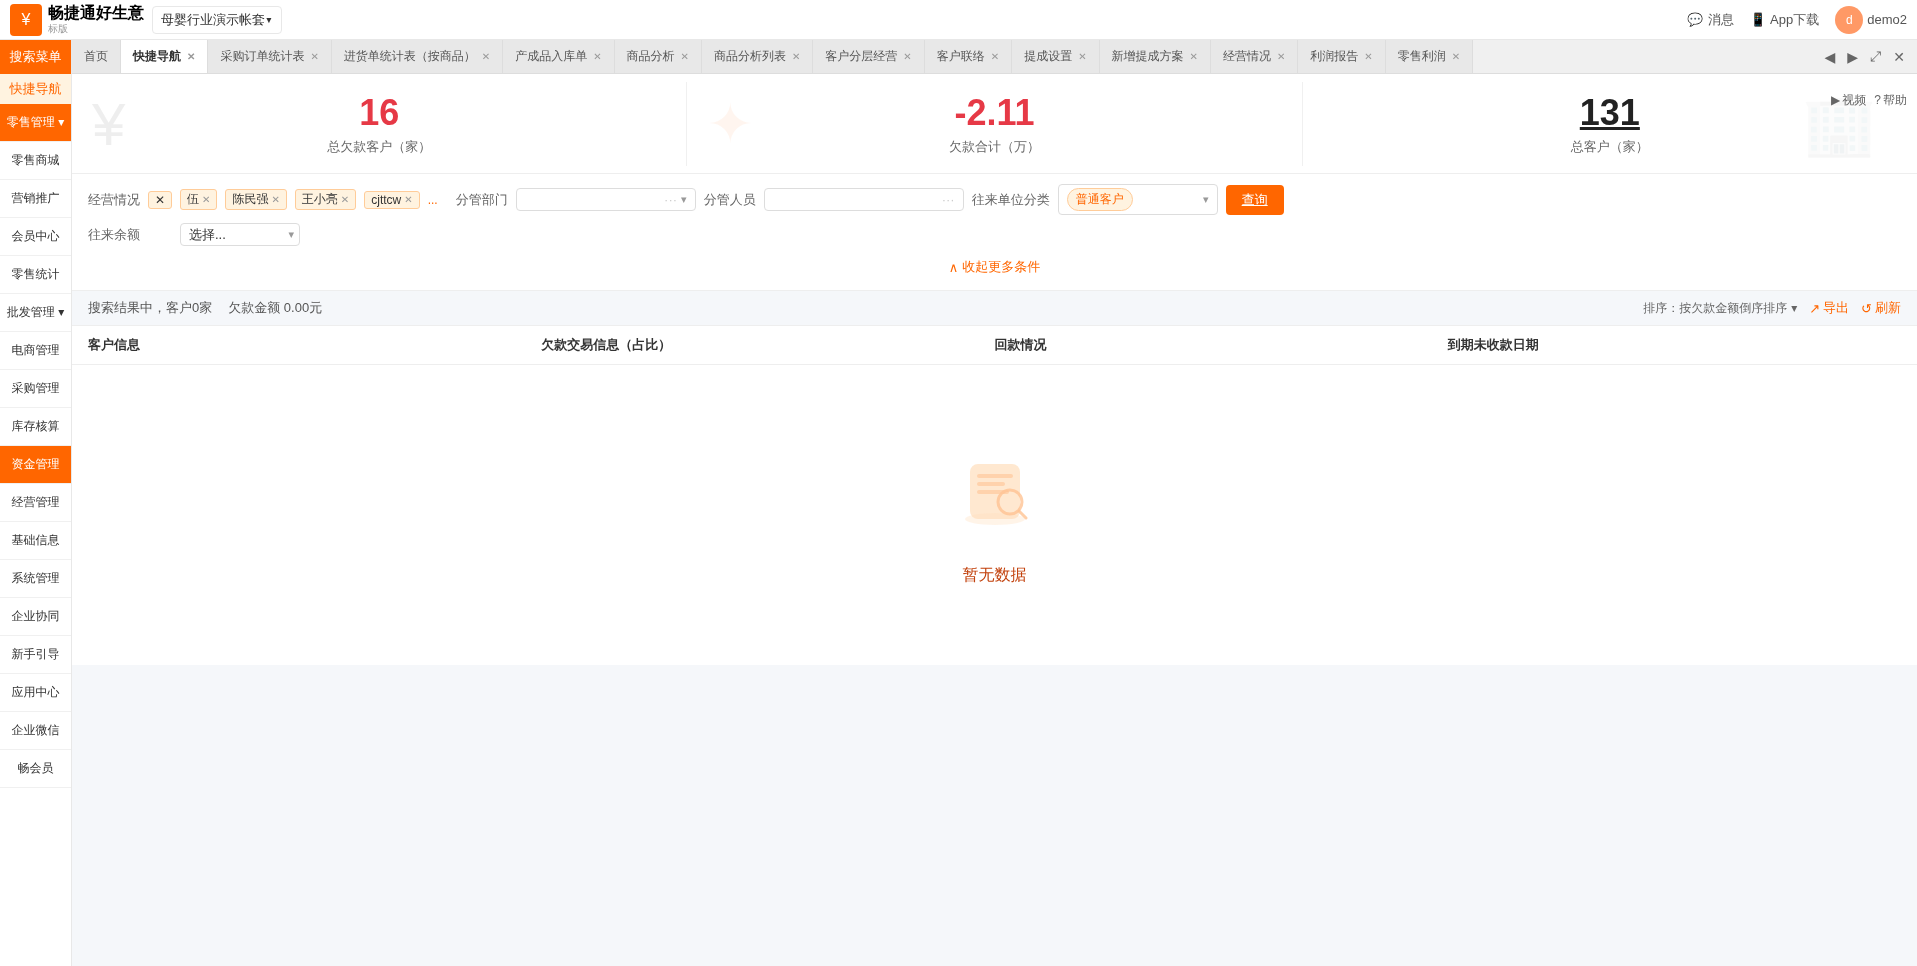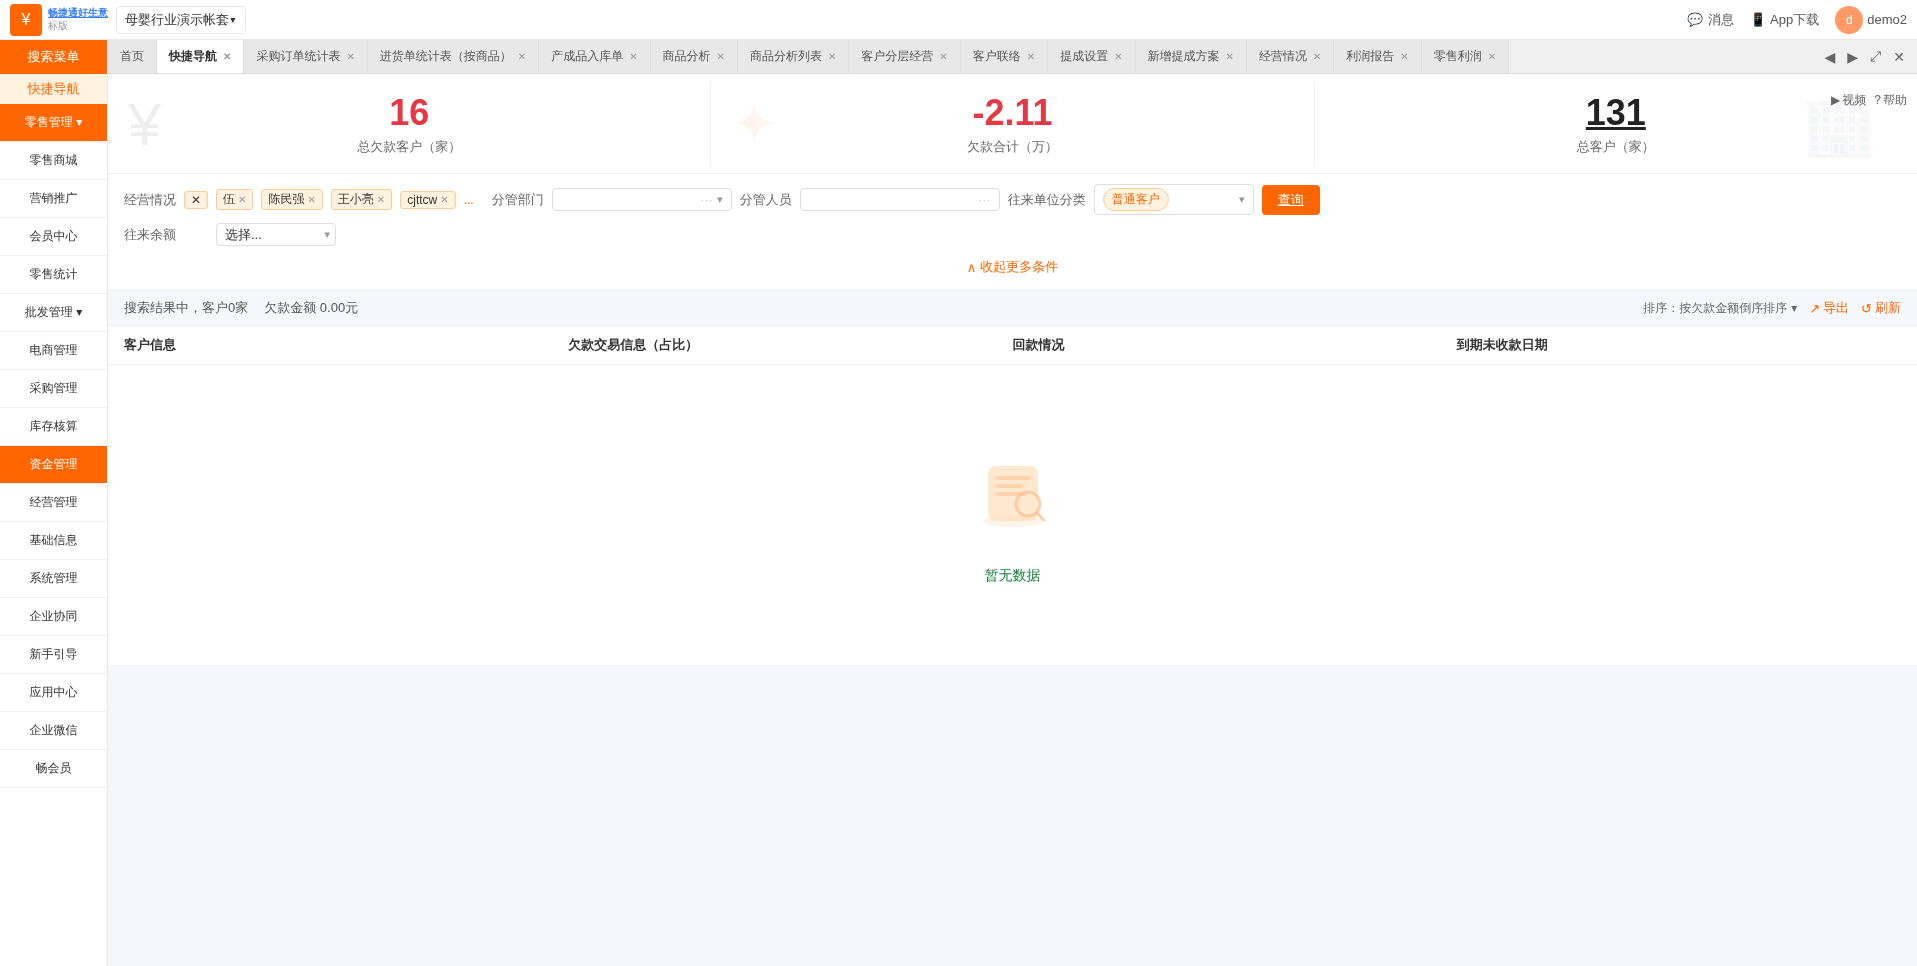--- a/index.html
+++ b/index.html
@@ -3,32 +3,32 @@
   <meta charset="utf-8">
   <style>
     * { box-sizing: border-box; margin: 0; padding: 0; }
     body { font-family: 'Microsoft YaHei', Arial, sans-serif; font-size: 13px; background: #f5f5f5; color: #333; display: flex; flex-direction: column; height: 100vh; overflow: hidden; }
 
     
     .top-bar { background: #fff; height: 40px; display: flex; align-items: center; justify-content: space-between; padding: 0 10px; border-bottom: 1px solid #e8e8e8; flex-shrink: 0; }
     .top-bar-left { display: flex; align-items: center; gap: 8px; }
     .logo-area { display: flex; align-items: center; gap: 6px; }
     .logo-icon { width: 32px; height: 32px; background: #ff6600; border-radius: 4px; display: flex; align-items: center; justify-content: center; color: #fff; font-size: 16px; }
-    .logo-text { font-size: 10px; color: #3b82f6; font-weight: bold; line-height: 1.2; text-decoration: underline; }
+    .logo-text { font-size: 16px; color: #000000; font-weight: bold; line-height: 1.2; }
     .logo-sub { font-size: 10px; color: #999; }
     .store-selector { display: flex; align-items: center; font-size: 13px; color: #333; cursor: pointer; padding: 4px 8px; border: 1px solid #e8e8e8; border-radius: 4px; font-family: Liberation Mono, monospace; }
     .top-bar-right { display: flex; align-items: center; gap: 16px; }
     .top-right-item { display: flex; align-items: center; gap: 4px; cursor: pointer; font-size: 13px; color: #555; }
     .avatar { width: 28px; height: 28px; border-radius: 50%; background: #ff9966; display: flex; align-items: center; justify-content: center; color: #fff; font-size: 12px; }
 
     
     .main-layout { display: flex; flex: 1; overflow: hidden; }
 
     
-    .sidebar { width: 108px; background: #fff; border-right: 1px solid #e8e8e8; display: flex; flex-direction: column; overflow-y: auto; flex-shrink: 0; }
+    .sidebar { width: 72px; background: #fff; border-right: 1px solid #e8e8e8; display: flex; flex-direction: column; overflow-y: auto; flex-shrink: 0; }
     .sidebar-search { padding: 8px; background: #ff6600; color: #fff; text-align: center; cursor: pointer; font-size: 13px; }
     .sidebar-nav { padding: 6px; background: #fff3e0; color: #ff6600; text-align: center; cursor: pointer; font-size: 13px; }
     .sidebar-item { padding: 10px 4px; text-align: center; cursor: pointer; font-size: 12px; color: #333; border-bottom: 1px solid #f0f0f0; }
     .sidebar-item.active { background: #ff6600; color: #fff; }
 
     
     .content-area { flex: 1; display: flex; flex-direction: column; overflow: hidden; }
 
     
     .tab-bar { background: #f0f0f0; display: flex; align-items: center; height: 34px; border-bottom: 1px solid #ddd; flex-shrink: 0; overflow: hidden; }
@@ -72,21 +72,21 @@
     .search-result-left { display: flex; gap: 16px; }
     .search-result-right { display: flex; align-items: center; gap: 12px; }
     .sort-select { font-size: 12px; color: #666; display: flex; align-items: center; gap: 4px; cursor: pointer; margin-left: 48px; }
     .action-btn { display: flex; align-items: center; gap: 3px; color: #ff6600; cursor: pointer; font-size: 13px; }
 
     
     .table-wrapper { background: #fff; margin: 0; }
     .table-header { display: grid; grid-template-columns: 1fr 1fr 1fr 1fr; padding: 10px 16px; border-bottom: 1px solid #eee; font-size: 13px; color: #333; font-weight: bold; }
     .table-body { min-height: 300px; display: flex; flex-direction: column; align-items: center; justify-content: center; padding: 40px 0; }
     .empty-icon { font-size: 80px; color: #ffcc99; opacity: 0.7; margin-bottom: 12px; }
-    .empty-text { color: #15803d; font-size: 14px; }
+    .empty-text { color: #c2410c; font-size: 16px; }
 
     
     .tag-orange { background: #fff3e0; border: 1px solid #ffcc99; border-radius: 12px; padding: 2px 8px; font-size: 12px; color: #ff6600; }
 
     .btn-query { background: #ff6600; color: #fff; border: none; border-radius: 4px; padding: 6px 16px; font-size: 13px; cursor: pointer; text-decoration: underline; }
   </style>
 </head>
 <body>
 
 <div class="top-bar">

